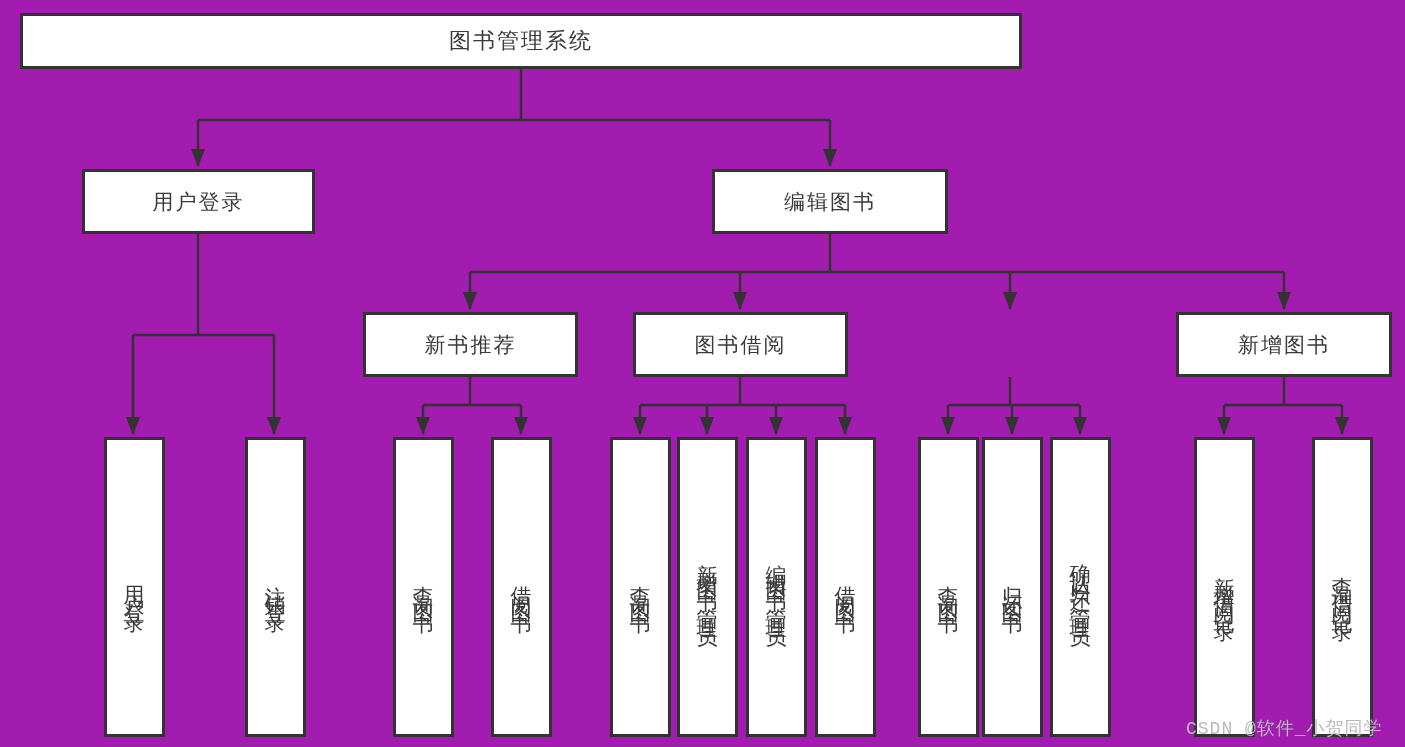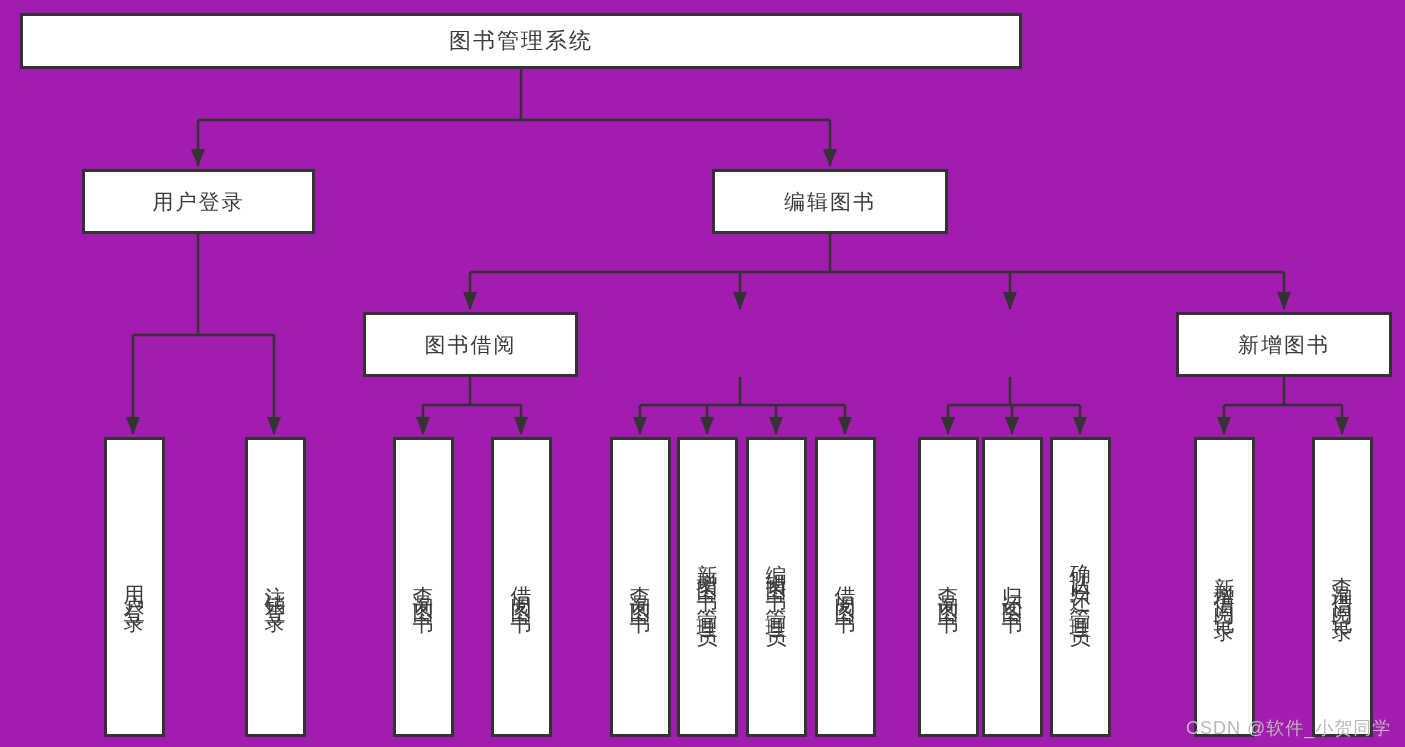--- a/index.html
+++ b/index.html
@@ -41,20 +41,21 @@
     max-height:292px;
   }
   .watermark{
     position:absolute;
     left:1186px;top:716px;
     font-size:18px;
     color:#b9b9b9;
     letter-spacing:1px;
     white-space:nowrap;
     z-index:3;
+    font-family:Liberation Mono, monospace;
   }
 </style>
 </head>
 <body>
 
 <div id="stage">
 
   <svg class="connectors" viewBox="0 0 1405 747" xmlns="http://www.w3.org/2000/svg">
     <defs>
       <marker id="ah" markerUnits="userSpaceOnUse" markerWidth="22" markerHeight="18" refX="17" refY="7" orient="auto">
@@ -110,20 +111,23 @@
   </div>
 
   <div class="node h-node" style="left:82px;top:169px;width:233px;height:65px;">
     <span class="lbl">用户登录</span>
   </div>
   <div class="node h-node" style="left:712px;top:169px;width:236px;height:65px;">
     <span class="lbl">编辑图书</span>
   </div>
 
   <div class="node h-node" style="left:363px;top:312px;width:215px;height:65px;">
+    <span class="lbl">新书推荐</span>
+  </div>
+  <div class="node h-node" style="left:633px;top:312px;width:215px;height:65px;">
     <span class="lbl">图书借阅</span>
   </div>
   <div class="node h-node" style="left:1176px;top:312px;width:216px;height:65px;">
     <span class="lbl">新增图书</span>
   </div>
 
   <div class="node v-node" style="left:104px;">
     <span class="lbl">用户登录</span>
   </div>
   <div class="node v-node" style="left:245px;">

